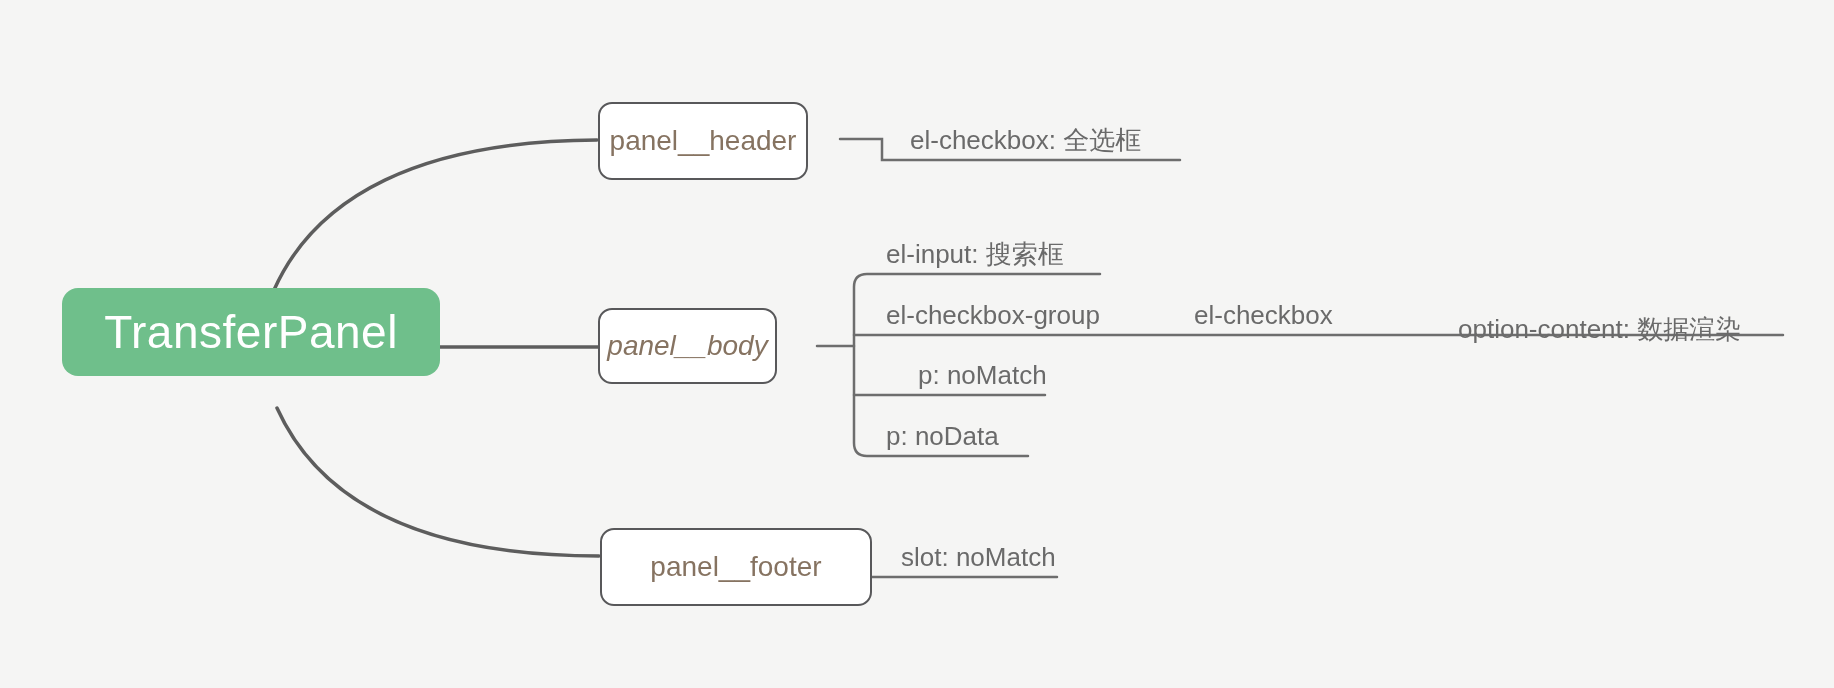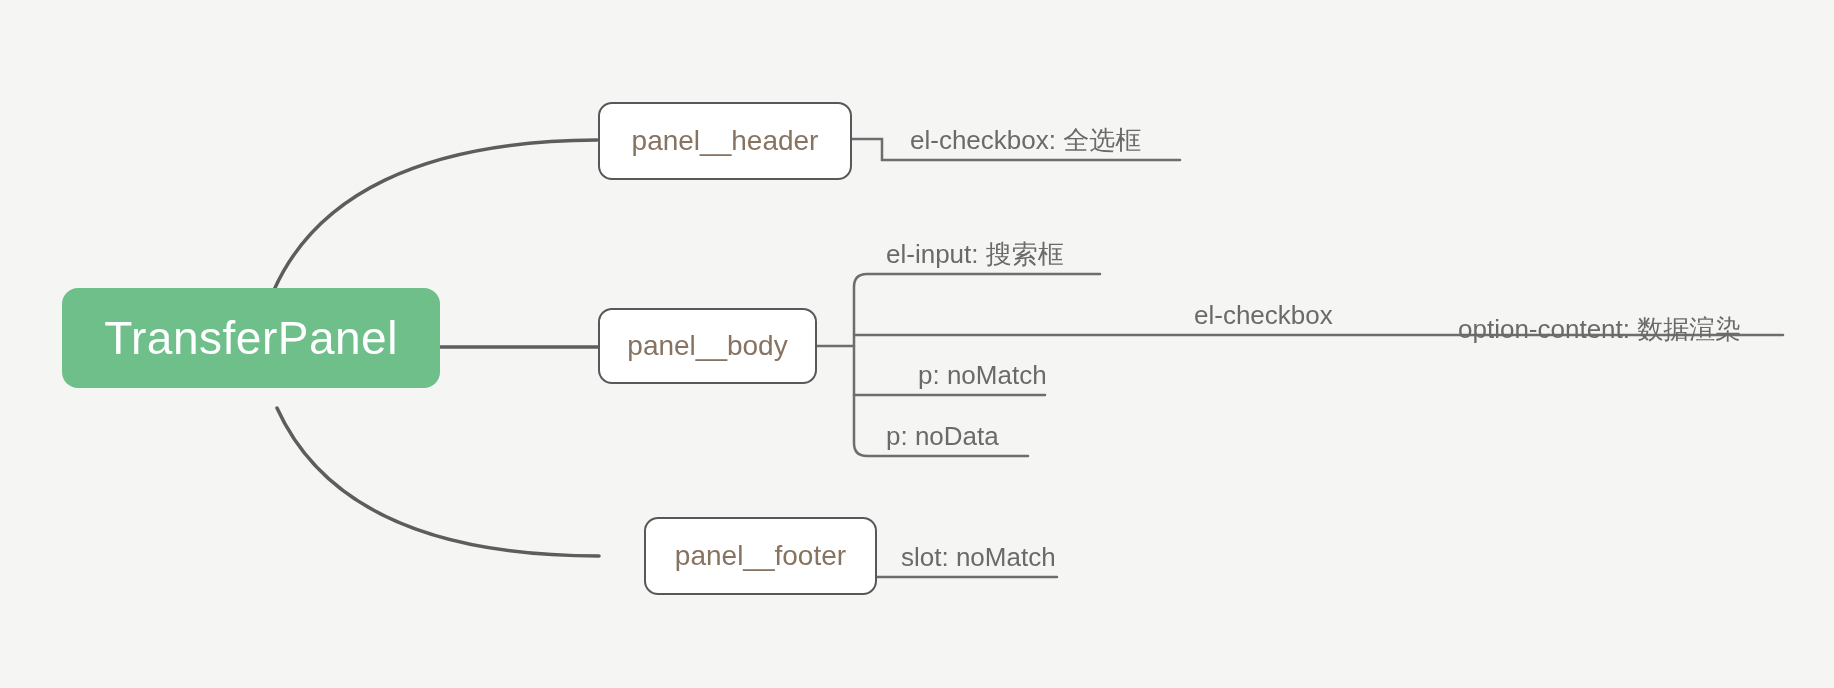--- a/index.html
+++ b/index.html
@@ -5,21 +5,21 @@
   html,body{margin:0;padding:0;}
   body{
     width:1834px;height:688px;
     background:#f5f5f4;
     font-family:"Liberation Sans","DejaVu Sans",sans-serif;
     overflow:hidden;
   }
   .canvas{position:relative;width:1834px;height:688px;}
   .canvas svg{position:absolute;left:0;top:0;}
   .root-node{
-    position:absolute;left:62px;top:288px;width:378px;height:100px;
+    position:absolute;left:62px;top:288px;width:378px;height:88px;
     border-radius:16px;
     display:flex;align-items:center;justify-content:center;
     font-size:46px;font-weight:400;letter-spacing:0.5px;
     box-sizing:border-box;
   }
   .topic-box{
     position:absolute;background:#ffffff;
     border:2.5px solid #58585a;border-radius:14px;
     display:flex;align-items:center;justify-content:center;
     font-size:28px;color:#867361;
@@ -51,30 +51,31 @@
 
     <path d="M 854 335 H 1783" fill="none" stroke="#6d6d6d" stroke-width="2.5" stroke-linecap="round"></path>
 
     <path d="M 854 395 H 1045" fill="none" stroke="#6d6d6d" stroke-width="2.5" stroke-linecap="round"></path>
 
     <path d="M 832 555 H 870 V 577 H 1057" fill="none" stroke="#6d6d6d" stroke-width="2.5" stroke-linecap="round"></path>
   </svg>
 
   <div class="root-node" style="background:#6fbf8b;color:#ffffff;">TransferPanel</div>
 
-  <div class="topic-box" style="left:598px;top:102px;width:254px;height:78px;">panel__header</div>
+  <div class="topic-box" style="left:598px;top:102px;width:210px;height:78px;">panel__header</div>
 
-  <div class="topic-box" style="left:598px;top:308px;width:219px;height:76px;">panel__body</div>
+  <div class="topic-box" style="left:598px;top:308px;width:179px;height:76px;font-style:italic;">panel__body</div>
 
-  <div class="topic-box" style="left:600px;top:517px;width:233px;height:78px;margin-left:44px;">panel__footer</div>
+  <div class="topic-box" style="left:600px;top:528px;width:272px;height:78px;">panel__footer</div>
 
   <div class="leaf-label" style="left:910px;top:123px;">el-checkbox: 全选框</div>
 
   <div class="leaf-label" style="left:886px;top:237px;text-align:right;">el-input: 搜索框</div>
 
+  <div class="leaf-label" style="left:886px;top:298px;">el-checkbox-group</div>
 
   <div class="leaf-label" style="left:1194px;top:298px;">el-checkbox</div>
 
   <div class="leaf-label" style="left:1458px;top:284px;margin-top:28px;">option-content: 数据渲染</div>
 
   <div class="leaf-label" style="left:886px;top:358px;margin-left:32px;">p: noMatch</div>
 
   <div class="leaf-label" style="left:886px;top:419px;text-align:center;">p: noData</div>
 
   <div class="leaf-label" style="left:901px;top:540px;">slot: noMatch</div>

